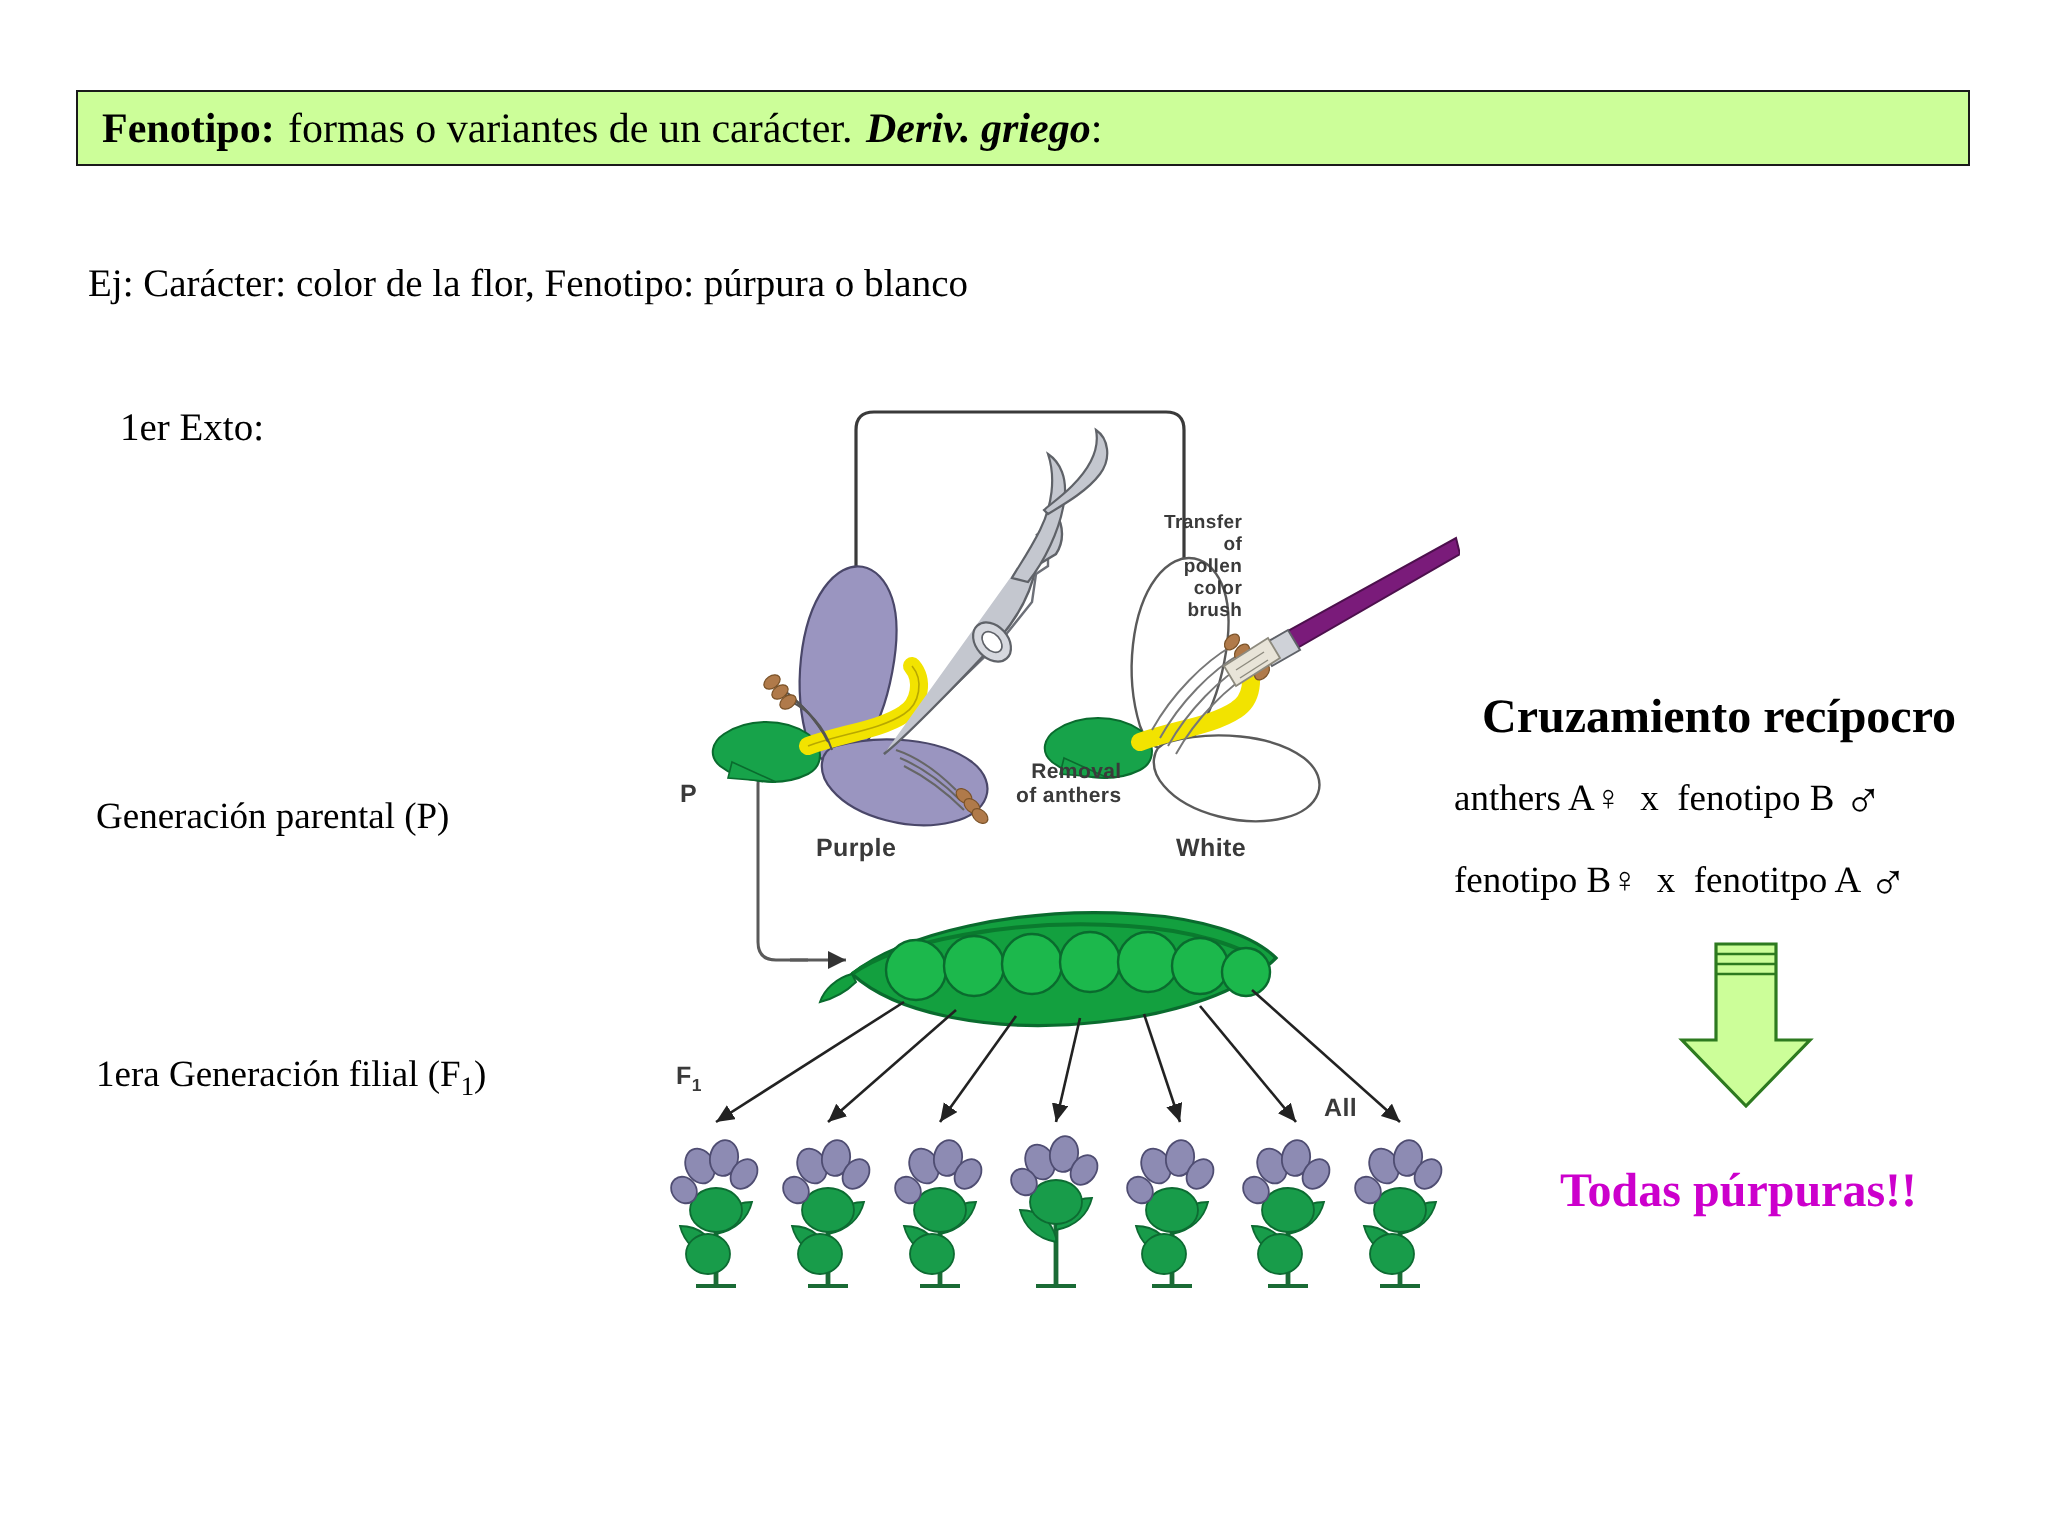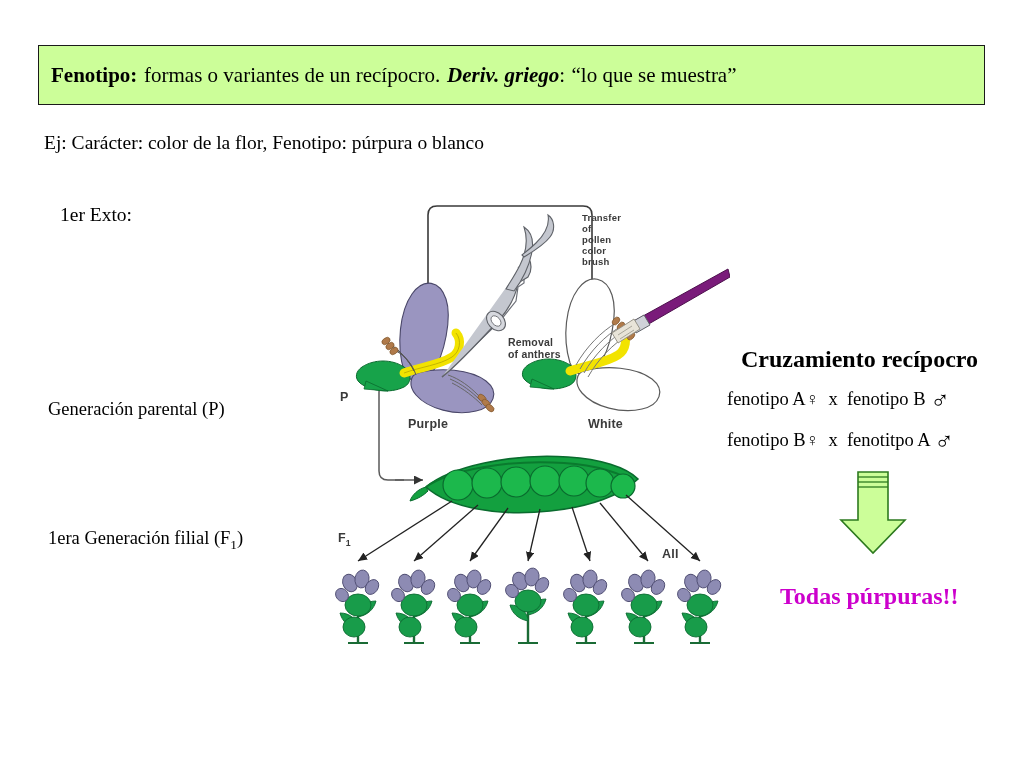--- a/index.html
+++ b/index.html
@@ -15,21 +15,21 @@
     font-family: "Liberation Serif", "DejaVu Serif", serif;
     color: #000000;
   }
 
   
   #title-banner {
     position: absolute;
     left: 38px;
     top: 45px;
     width: 947px;
-    height: 60px;
+    height: 38px;
     box-sizing: border-box;
     background: #ccfe99;
     border: 1.5px solid #1a1a1a;
     display: flex;
     align-items: center;
     padding-left: 12px;
     font-size: 21px;
     white-space: nowrap;
   }
   #title-banner .b { font-weight: bold; }
@@ -87,44 +87,43 @@
     position: absolute;
     font-family: "Liberation Sans", sans-serif;
     font-weight: bold;
     color: #3a3a3a;
     white-space: nowrap;
     letter-spacing: 0.2px;
   }
   .fig-label.small { font-size: 10.5px; }
   .fig-label.tiny  { font-size: 9.5px; }
   .fig-label.cap   { font-size: 12.5px; }
-  .fig-label.cen   { text-align: left; line-height: 1.15; }
+  .fig-label.cen   { text-align: right; line-height: 1.15; margin-top: 44px; }
 </style>
 </head>
 <body>
 
 <div id="title-banner">
   <span class="b seg">Fenotipo:</span>
-  <span class="seg">formas o variantes de un recípocro.</span>
+  <span class="seg">formas o variantes de un carácter.</span>
   <span class="i">Deriv. griego</span>
   <span>:</span>
-  <span style="margin-left:0.3em">“lo que se muestra”</span>
 </div>
 
 <div class="txt" id="example-line">Ej: Carácter: color de la flor, Fenotipo: púrpura o blanco</div>
 <div class="txt" id="exp-label">1er Exto:</div>
 <div class="txt" id="parental-label">Generación parental (P)</div>
 <div class="txt" id="filial-label">
   <span>1era Generación filial (F</span><span class="sub">1</span><span>)</span>
 </div>
 
 <div id="recip-title">Cruzamiento recípocro</div>
 
 <div class="cross-line" id="cross-line-1">
-  <span>fenotipo A</span><span class="venus">♀</span>
+  <span>anthers A</span><span class="venus">♀</span>
   <span style="margin:0 0.25em">x</span>
   <span>fenotipo B</span>
   <span class="mars">♂</span>
 </div>
 
 <div class="cross-line" id="cross-line-2">
   <span>fenotipo B</span><span class="venus">♀</span>
   <span style="margin:0 0.25em">x</span>
   <span>fenotitpo A</span>
   <span class="mars">♂</span>

